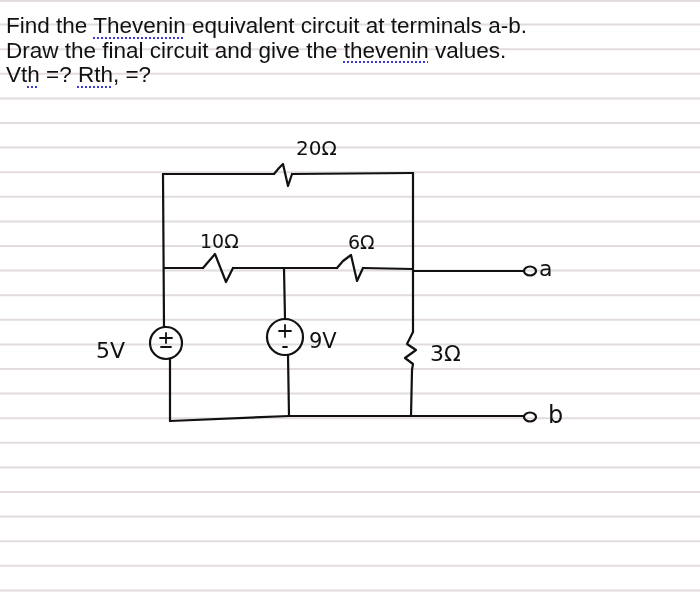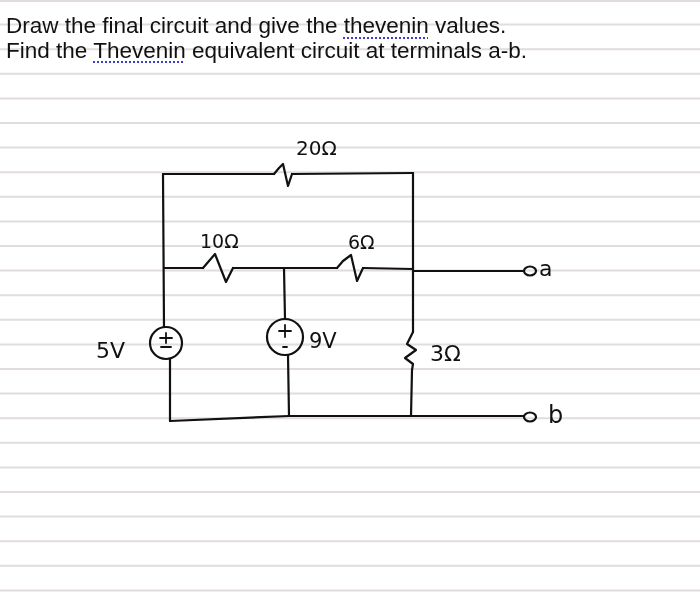--- a/index.html
+++ b/index.html
@@ -53,22 +53,23 @@
       <line x1="0" y1="467.4" x2="700" y2="467.4"></line>
       <line x1="0" y1="492" x2="700" y2="492"></line>
       <line x1="0" y1="516.6" x2="700" y2="516.6"></line>
       <line x1="0" y1="541.2" x2="700" y2="541.2"></line>
       <line x1="0" y1="565.8" x2="700" y2="565.8"></line>
       <line x1="0" y1="590.4" x2="700" y2="590.4"></line>
     </g>
   </svg>
 
   <div class="question">
+    <span class="line"><span>Find the </span><span class="spell">Thevenin</span><span> equivalent circuit at terminals a-b.</span></span>
     <span class="line"><span>Draw the final circuit and give the </span><span class="spell">thevenin</span><span> values.</span></span>
-    <span class="line"><span>Find the </span><span class="spell">Thevenin</span><span> equivalent circuit at terminals a-b.</span></span>
+    <span class="line"><span>Vt</span><span class="spell">h</span><span> =? </span><span class="spell">Rth</span><span>, =?</span></span>
   </div>
 
   <svg id="circuit" width="700" height="594" viewBox="0 0 700 594">
     <g fill="none" stroke="#111" stroke-width="2.2" stroke-linejoin="round" stroke-linecap="round">
 
       <path d="M163 174 L274 174"></path>
       <path d="M274 174 L279 168 L283 164 L288 186 L292 174"></path>
       <path d="M292 174 L413 173"></path>
 
       <path d="M163 174 L164 327"></path>

